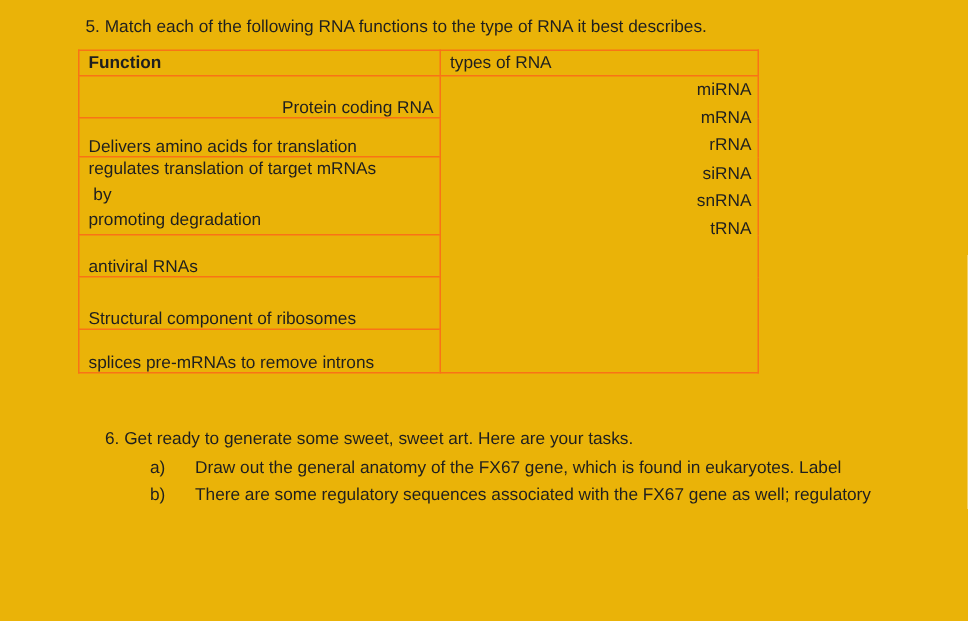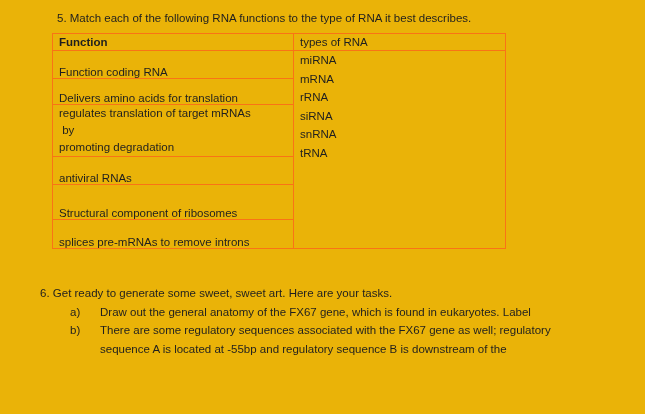--- a/index.html
+++ b/index.html
@@ -26,34 +26,34 @@
     border: 1px solid #f97316;
     font-size: 11.5px;
     padding: 0 4px 0 6px;
     overflow: hidden;
   }
   td.hdr-func { height: 17px; vertical-align: middle; font-weight: bold; }
   td.hdr-types { height: 17px; vertical-align: middle; padding-left: 5px; margin-top: 11px; }
   td.fcell { white-space: nowrap; }
   td.vb { vertical-align: bottom; padding-bottom: 3px; }
   td.vt { vertical-align: top; padding-top: 1px; }
-  tr.r1 td { height: 28px; }
+  tr.r1 td { height: 28px; text-align: right; }
   tr.r2 td { height: 26px; }
   tr.r3 td.fcell { height: 52px; }
   tr.r4 td { height: 28px; }
   tr.r5 td { height: 35px; }
   tr.r6 td { height: 29px; }
   .cell-line { line-height: 17px; white-space: pre-wrap; }
   td.rna-cell {
     vertical-align: top;
     padding: 16px 0 0 48px;
   }
   .rna-item { line-height: 18.5px; }
 
-  .q6 { position: absolute; left: 40px; top: 284px; width: 560px; }
+  .q6 { position: absolute; left: 70px; top: 284px; width: 560px; }
   .q6-title { font-size: 11.5px; line-height: 18.5px; white-space: nowrap; }
   .q6-item { position: relative; padding-left: 60px; }
   .q6-marker {
     position: absolute; left: 30px; top: 0;
     font-size: 11.5px; line-height: 18.5px;
   }
   .q6-line { font-size: 11.5px; line-height: 18.5px; white-space: nowrap; }
 </style>
 </head>
 <body>
@@ -66,21 +66,21 @@
     <colgroup>
         <col style="width:241px">
         <col style="width:212px">
       </colgroup>
     <tbody>
       <tr>
         <td class="hdr-func">Function</td>
         <td class="hdr-types">types of RNA</td>
       </tr>
       <tr class="r1">
-        <td class="fcell vb">Function coding RNA</td>
+        <td class="fcell vb">Protein coding RNA</td>
         <td class="rna-cell" rowspan="6">
           <div class="rna-item">miRNA</div>
           <div class="rna-item">mRNA</div>
           <div class="rna-item">rRNA</div>
           <div class="rna-item">siRNA</div>
           <div class="rna-item">snRNA</div>
           <div class="rna-item">tRNA</div>
         </td>
       </tr>
       <tr class="r2">
@@ -107,17 +107,16 @@
 
   <div class="q6">
     <div class="q6-title">6. Get ready to generate some sweet, sweet art. Here are your tasks.</div>
     <div class="q6-item">
       <span class="q6-marker">a)</span>
       <div class="q6-line">Draw out the general anatomy of the FX67 gene, which is found in eukaryotes. Label</div>
     </div>
     <div class="q6-item">
       <span class="q6-marker">b)</span>
       <div class="q6-line">There are some regulatory sequences associated with the FX67 gene as well; regulatory</div>
-      <div class="q6-line">sequence A is located at -55bp and regulatory sequence B is downstream of the</div>
     </div>
   </div>
 
 </div>
 
 </body></html>

